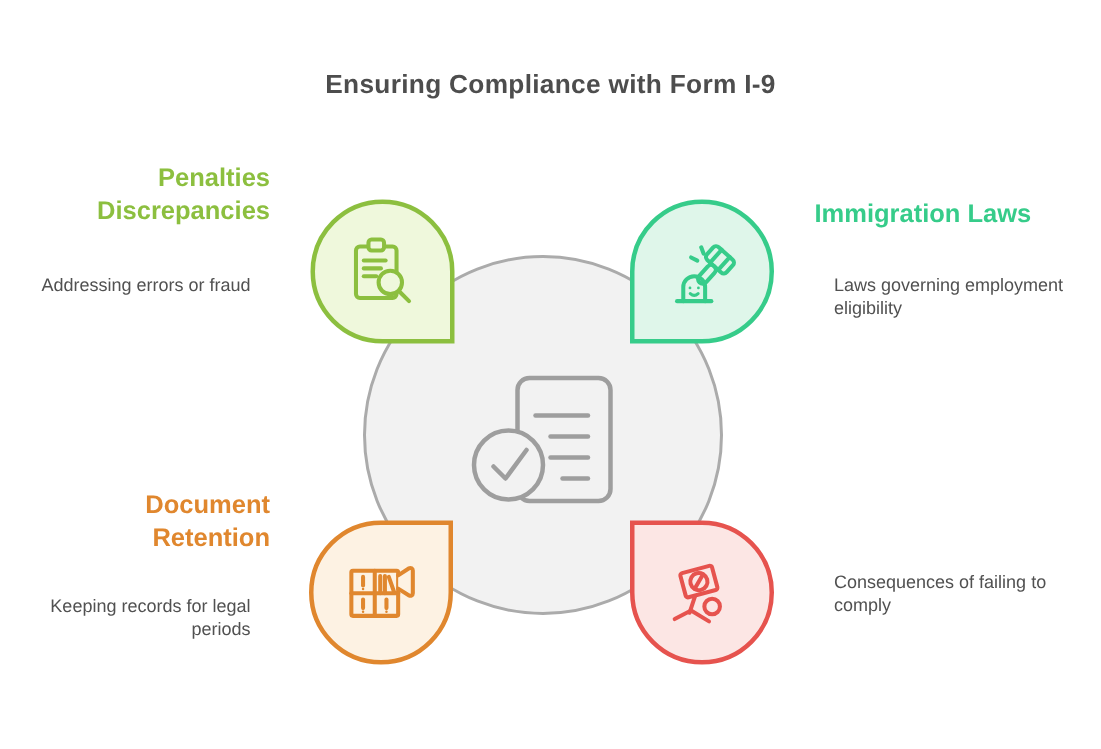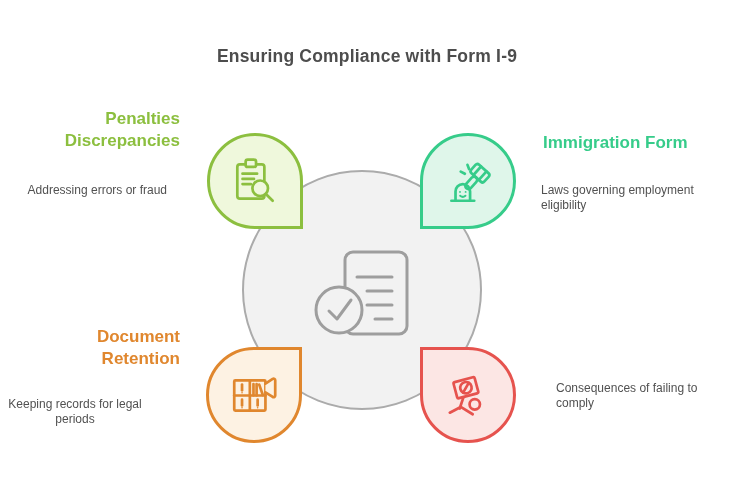--- a/index.html
+++ b/index.html
@@ -31,23 +31,23 @@
     position:absolute;font-size:12px;line-height:15px;color:#515151;margin:13px;
   }
   .al-r{text-align:right;}
   .c-green{color:#8cbf3f;}
   .c-teal{color:#36cc8a;}
   .c-orange{color:#e0872e;}
   .c-red{color:#e6534e;}
   .h-tl{right:554px;top:108px;width:140px;}
   .d-tl{right:554px;top:170px;width:170px;}
   .h-tr{left:543px;top:132px;width:185px;}
-  .d-tr{left:528px;top:170px;width:162px;}
+  .d-tr{left:543px;top:170px;width:162px;}
   .h-bl{right:554px;top:326px;width:120px;}
-  .d-bl{right:571px;top:384px;width:150px;text-align:center;}
+  .d-bl{right:554px;top:384px;width:150px;}
   .h-br{left:543px;top:326px;width:192px;}
   .d-br{left:543px;top:368px;width:162px;}
   svg{display:block;}
 </style>
 </head>
 <body>
 
 <div class="stage">
 
   <h1 class="title">Ensuring Compliance with Form I-9</h1>
@@ -121,21 +121,21 @@
       </g>
       <line x1="20.5" y1="27.5" x2="17" y2="38"></line>
       <circle cx="31.5" cy="34" r="5"></circle>
       <polyline points="7.5,42 18,36.5 29.5,43.5"></polyline>
     </svg>
   </div>
 
   <p class="heading c-green al-r h-tl">Penalties Discrepancies</p>
   <p class="desc al-r d-tl">Addressing errors or fraud</p>
 
-  <p class="heading c-teal h-tr">Immigration Form</p>
+  <p class="heading c-teal h-tr">Immigration Laws</p>
   <p class="desc d-tr">Laws governing employment eligibility</p>
 
   <p class="heading c-orange al-r h-bl">Document Retention</p>
   <p class="desc al-r d-bl">Keeping records for legal periods</p>
 
   <p class="desc d-br">Consequences of failing to comply</p>
 
 </div>
 
 </body></html>

